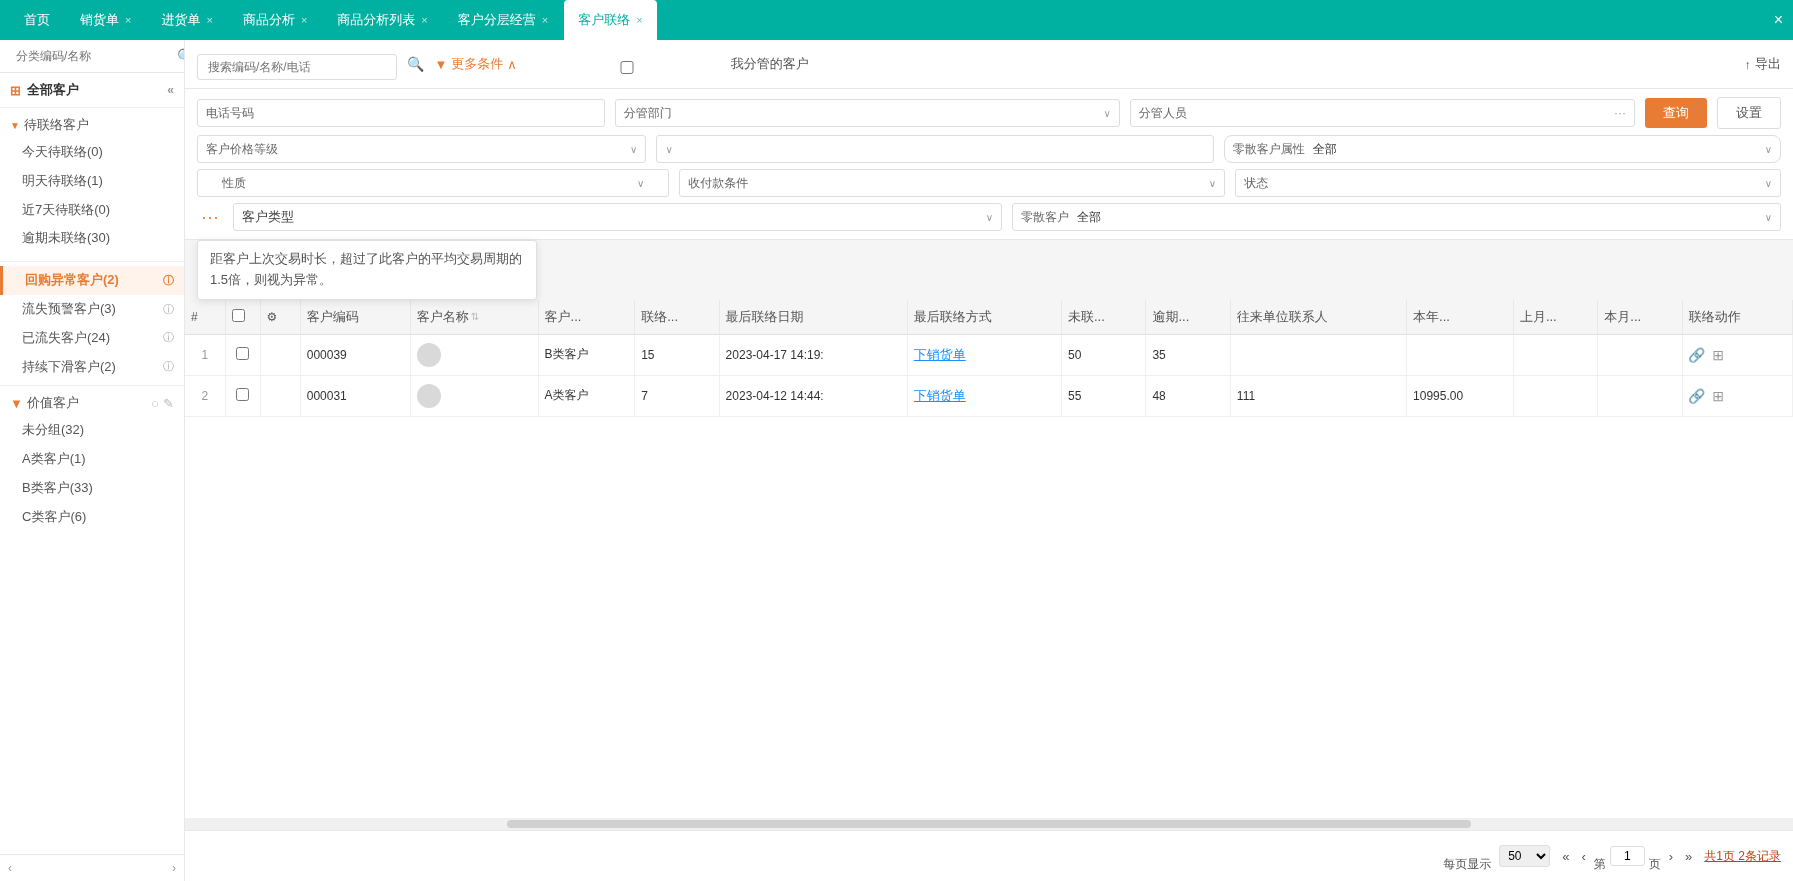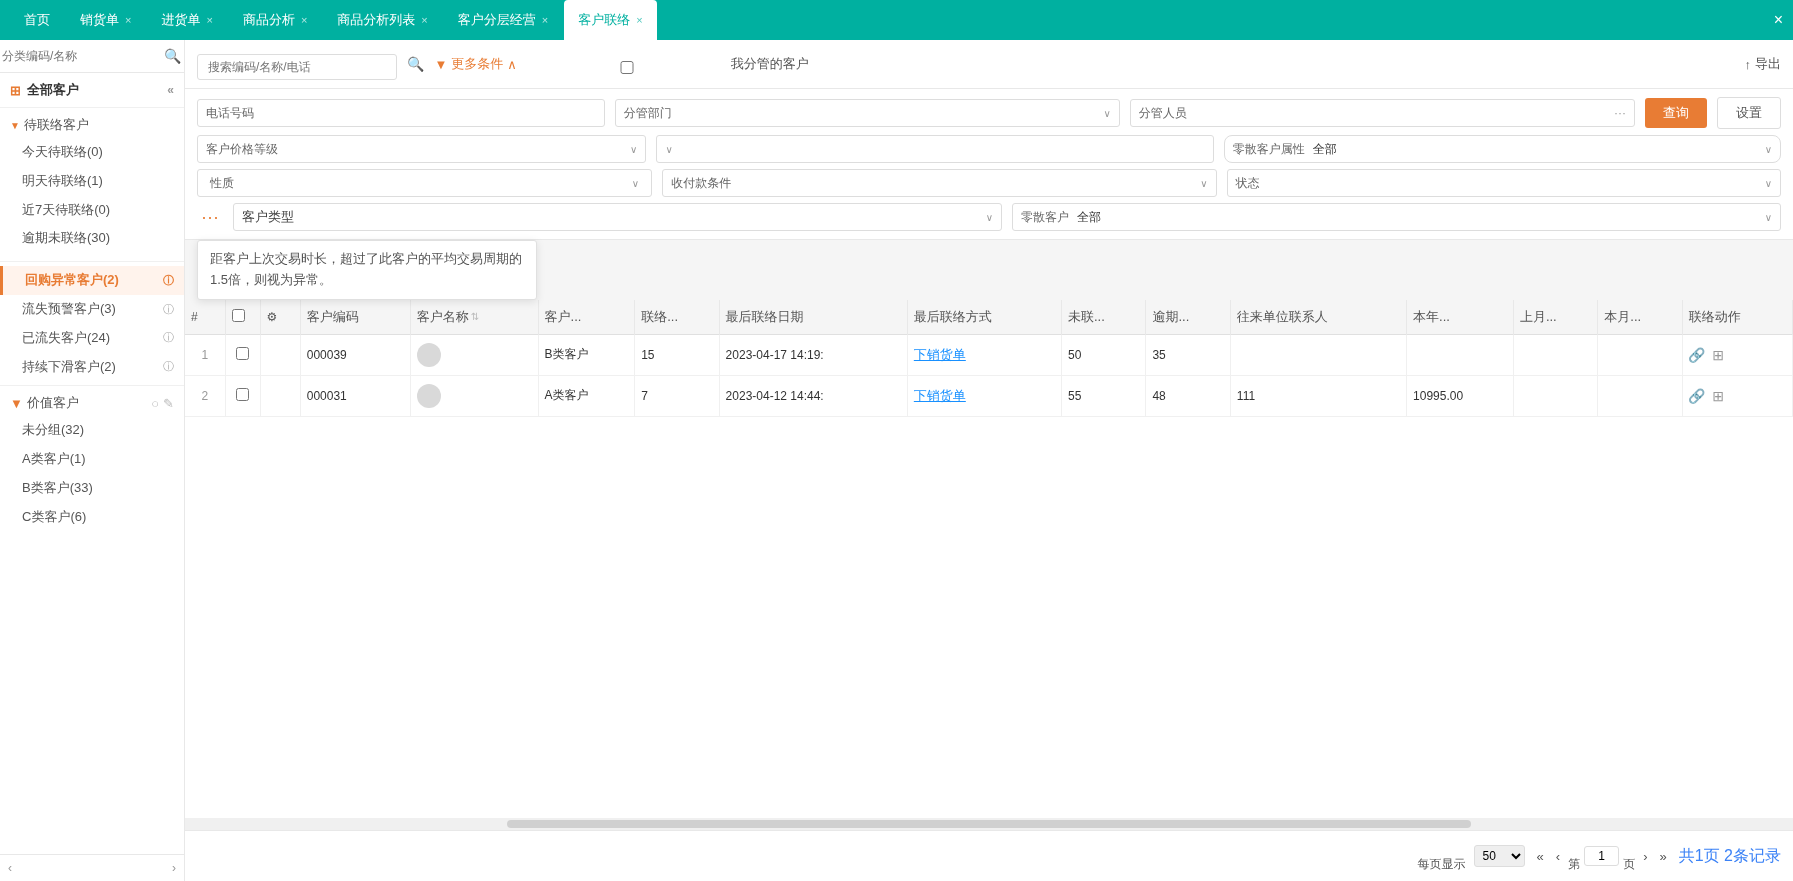--- a/index.html
+++ b/index.html
@@ -33,21 +33,21 @@
       display: flex; height: calc(881px - 40px);
     }
 
     
     .sidebar {
       width: 185px; background: #fff; border-right: 1px solid #e8e8e8;
       display: flex; flex-direction: column; overflow: hidden;
       flex-shrink: 0;
     }
     .sidebar-search {
-      display: flex; align-items: center; padding: 8px 2px;
+      display: flex; align-items: center; padding: 8px 16px;
       border-bottom: 1px solid #e8e8e8; gap: 6px;
     }
     .sidebar-search input {
       border: none; outline: none; font-size: 12px; color: #666;
       flex: 1; background: transparent;
     }
     .sidebar-search .search-icon { color: #999; font-size: 14px; cursor: pointer; }
 
     .sidebar-all-customers {
       display: flex; align-items: center; justify-content: space-between;
@@ -171,21 +171,21 @@
     .pagination-bar {
       display: flex; align-items: center; justify-content: flex-end;
       padding: 8px 12px; background: #fff; border-top: 1px solid #e8e8e8;
       gap: 8px; flex-shrink: 0;
     }
     .pagination-bar .label { color: #555; font-size: 12px; margin-top: 17px; }
     .pagination-bar select { border: 1px solid #ddd; border-radius: 3px; padding: 2px 4px; font-size: 12px; }
     .pagination-bar .page-nav { display: flex; align-items: center; gap: 4px; }
     .pagination-bar .page-btn { color: #555; cursor: pointer; font-size: 13px; padding: 2px 4px; }
     .pagination-bar .page-input { width: 35px; border: 1px solid #ddd; border-radius: 3px; text-align: center; padding: 2px; font-size: 12px; }
-    .pagination-bar .total-info { color: #3b82f6; font-size: 16px; }
+    .pagination-bar .total-info { color: #c2410c; font-size: 12px; text-decoration: underline; }
 
     
     .scroll-area {
       height: 12px; background: #f0f0f0;
       flex-shrink: 0;
     }
     .scroll-track {
       height: 8px; margin: 2px; background: #d0d0d0; border-radius: 4px;
       width: 60%; margin-left: 20%;
     }
@@ -368,21 +368,21 @@
           <span style="color:#999;font-size:10px;">∨</span>
         </div>
         <div style="display:flex;align-items:center;border:1px solid #ddd;border-radius:8px;padding:4px 8px;background:#fff;flex:1.5;min-height:28px;">
           <span style="color:#666;font-size:12px;">零散客户属性</span>
           <span style="color:#333;font-size:12px;margin-left:8px;flex:1;">全部</span>
           <span style="color:#999;font-size:10px;">∨</span>
         </div>
       </div>
 
       <div class="filter-row">
-        <div style="display:flex;align-items:center;border:1px solid #ddd;border-radius:3px;padding:4px 12px;background:#fff;flex:1.2;min-height:28px;">
+        <div style="display:flex;align-items:center;border:1px solid #ddd;border-radius:3px;padding:4px 24px;background:#fff;flex:1.2;min-height:28px;">
           <span style="color:#666;font-size:12px;flex:1;">性质</span>
           <span style="color:#999;font-size:10px;">∨</span>
         </div>
         <div style="display:flex;align-items:center;border:1px solid #ddd;border-radius:3px;padding:4px 8px;background:#fff;flex:1.5;min-height:28px;">
           <span style="color:#666;font-size:12px;flex:1;">收付款条件</span>
           <span style="color:#999;font-size:10px;">∨</span>
         </div>
         <div style="display:flex;align-items:center;border:1px solid #ddd;border-radius:3px;padding:4px 8px;background:#fff;flex:1.5;min-height:28px;">
           <span style="color:#666;font-size:12px;flex:1;">状态</span>
           <span style="color:#999;font-size:10px;">∨</span>

